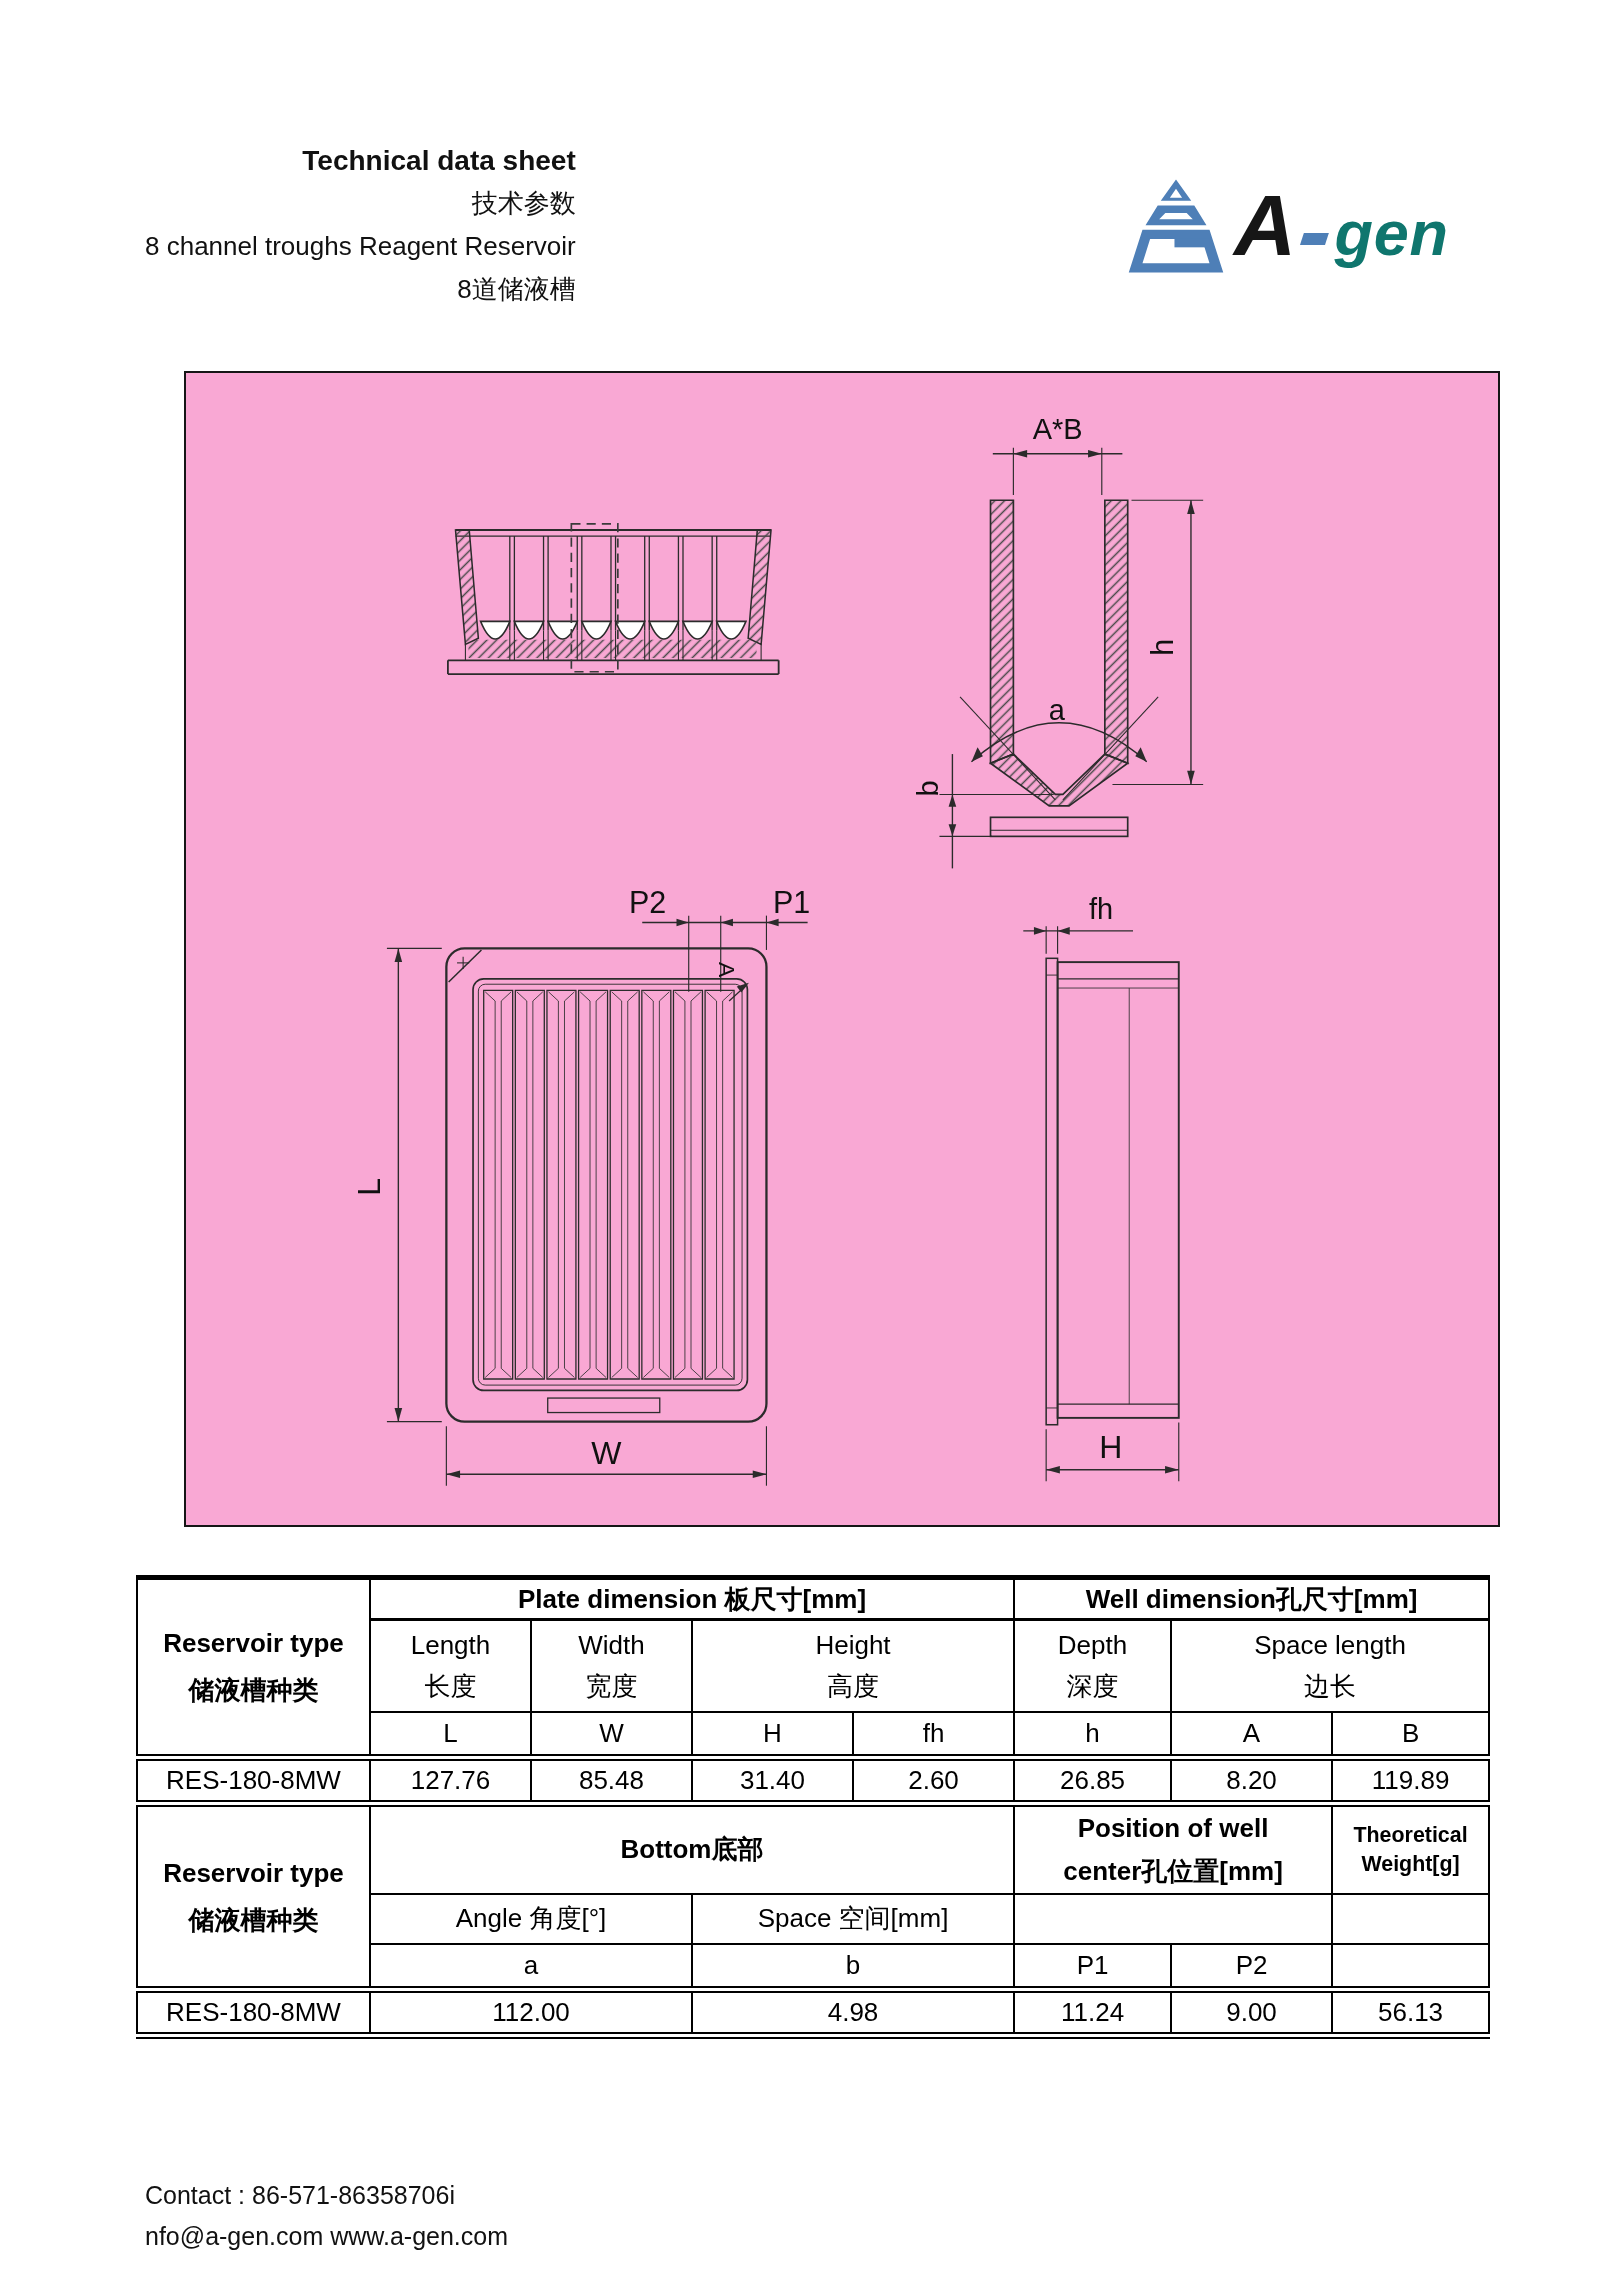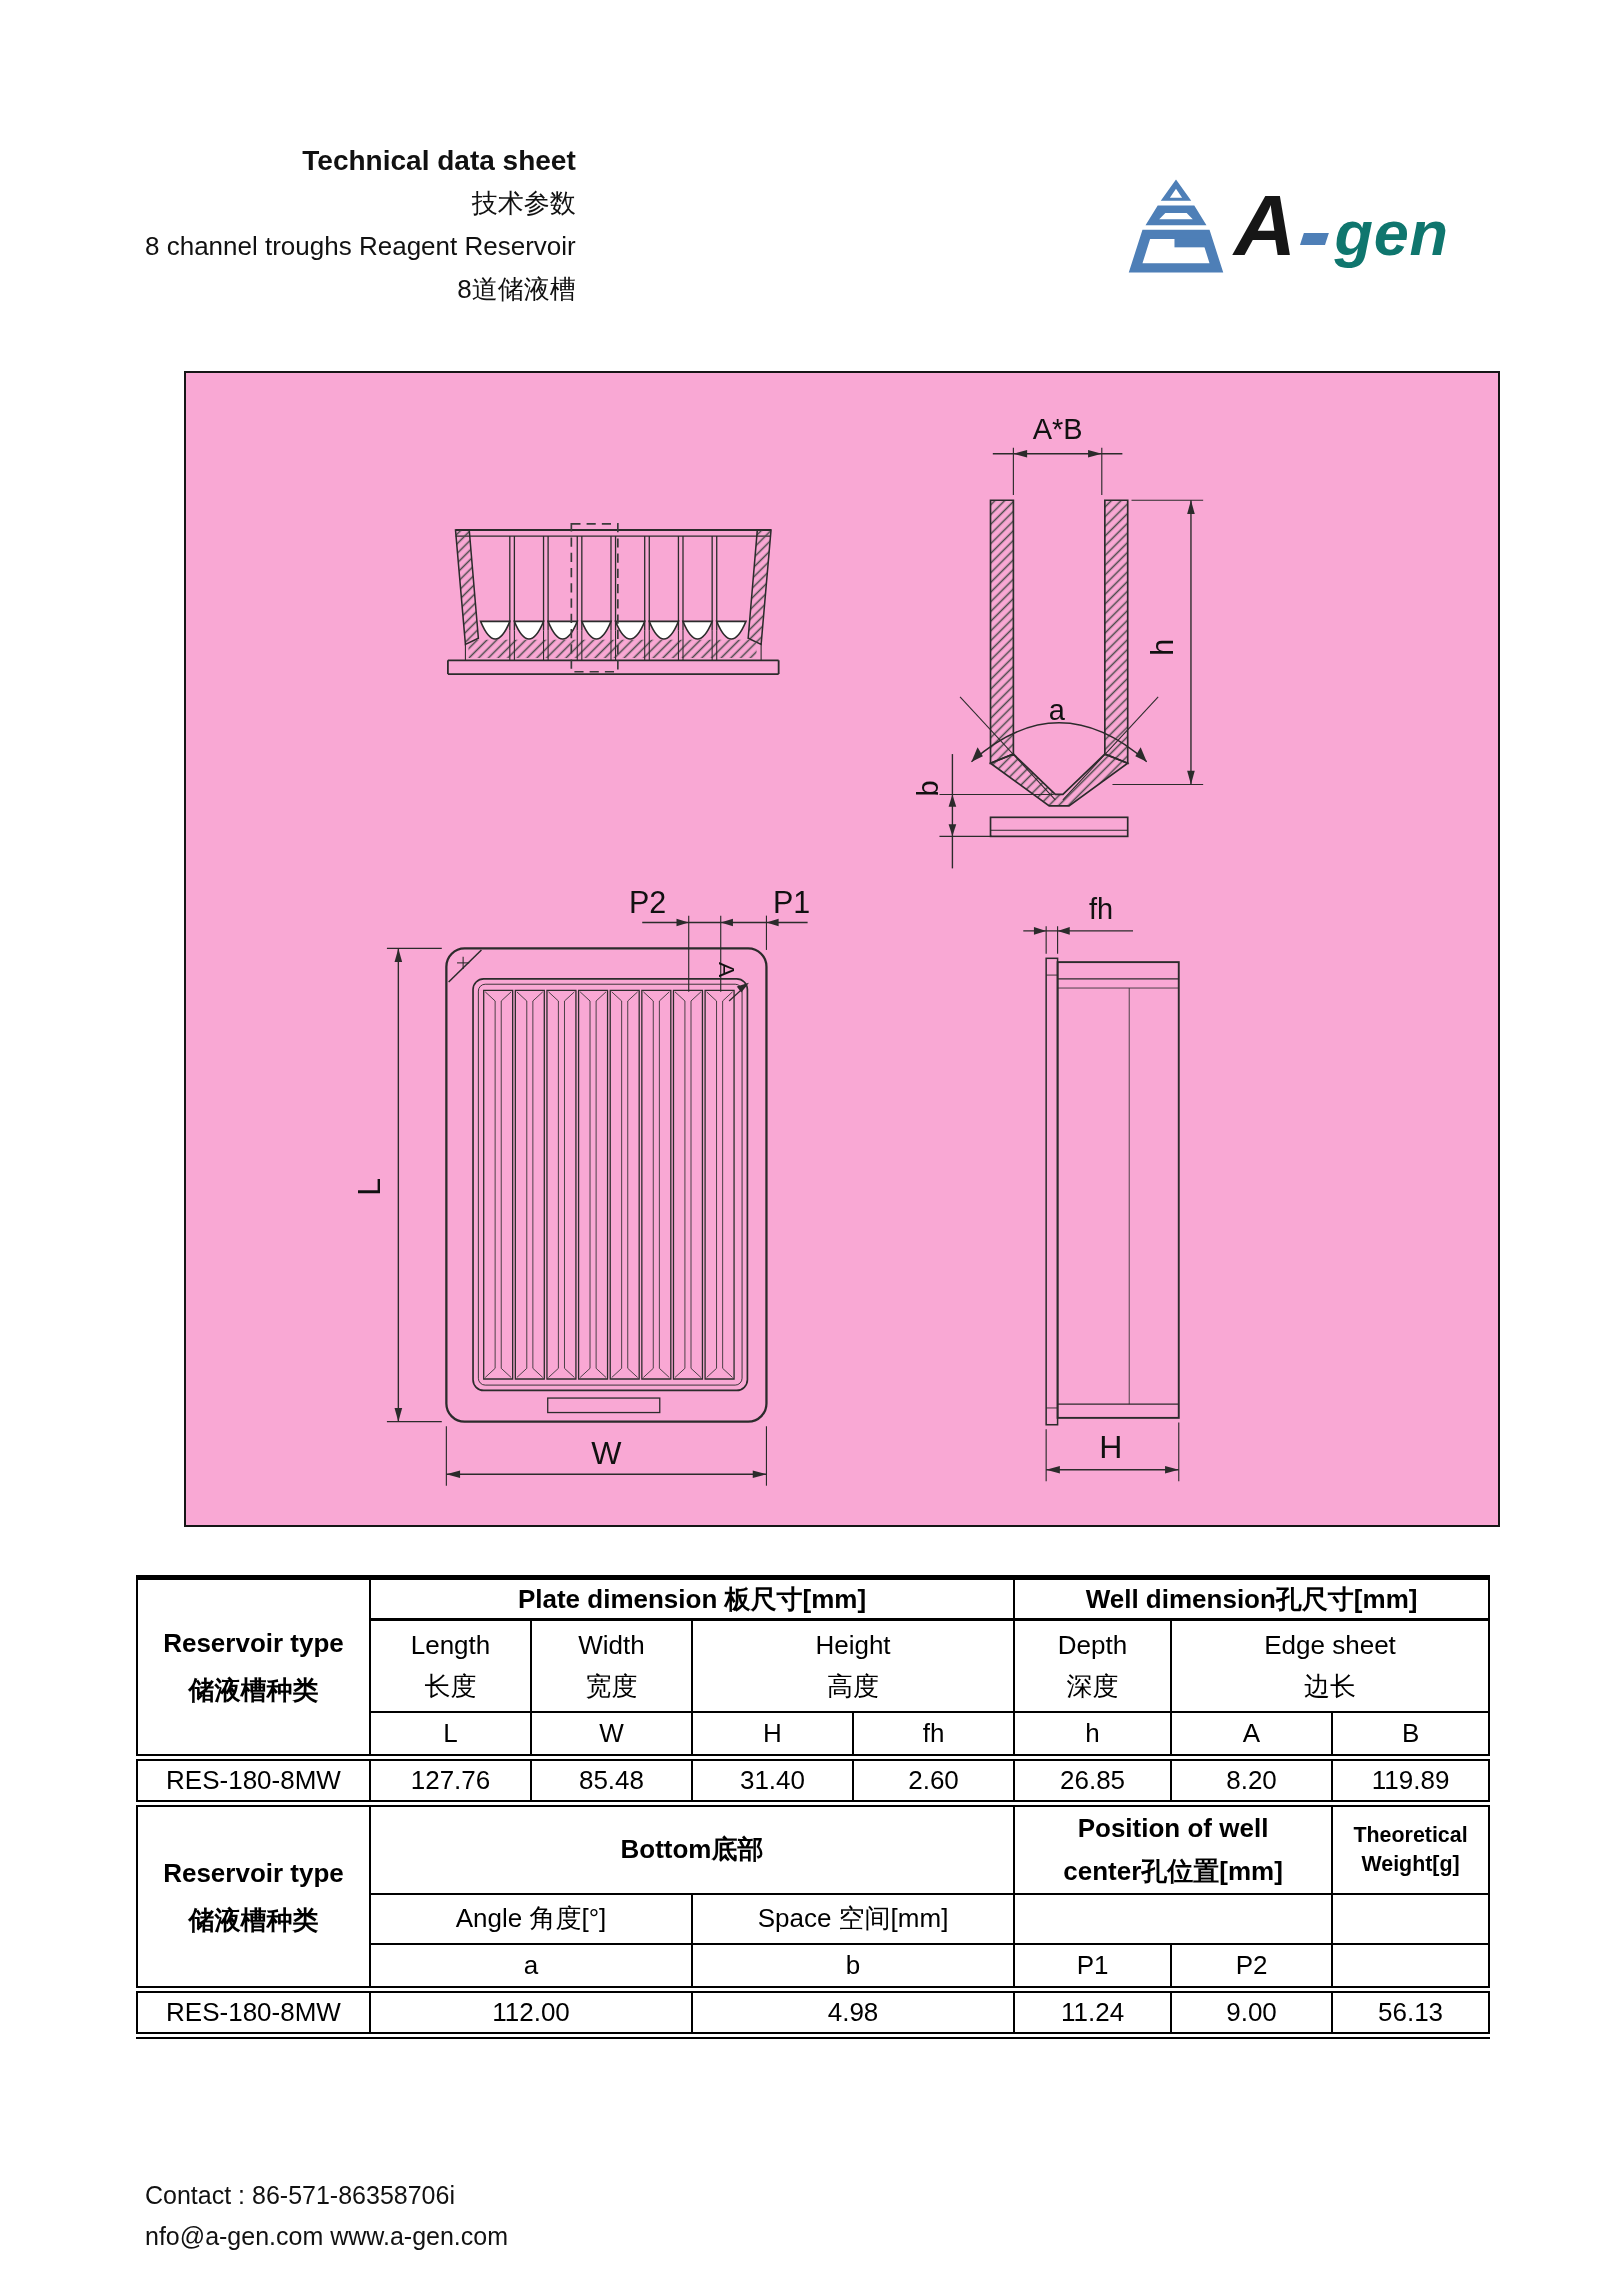--- a/index.html
+++ b/index.html
@@ -245,21 +245,21 @@
       </td>
       <td colspan="2">
         <div>Height</div>
         <div>高度</div>
       </td>
       <td>
         <div>Depth</div>
         <div>深度</div>
       </td>
       <td colspan="2">
-        <div>Edge sheet</div>
+        <div>Space length</div>
         <div>边长</div>
       </td>
     </tr>
     <tr class="r3" style="height:46px">
       <td>L</td>
       <td>W</td>
       <td>H</td>
       <td>fh</td>
       <td>h</td>
       <td>A</td>

